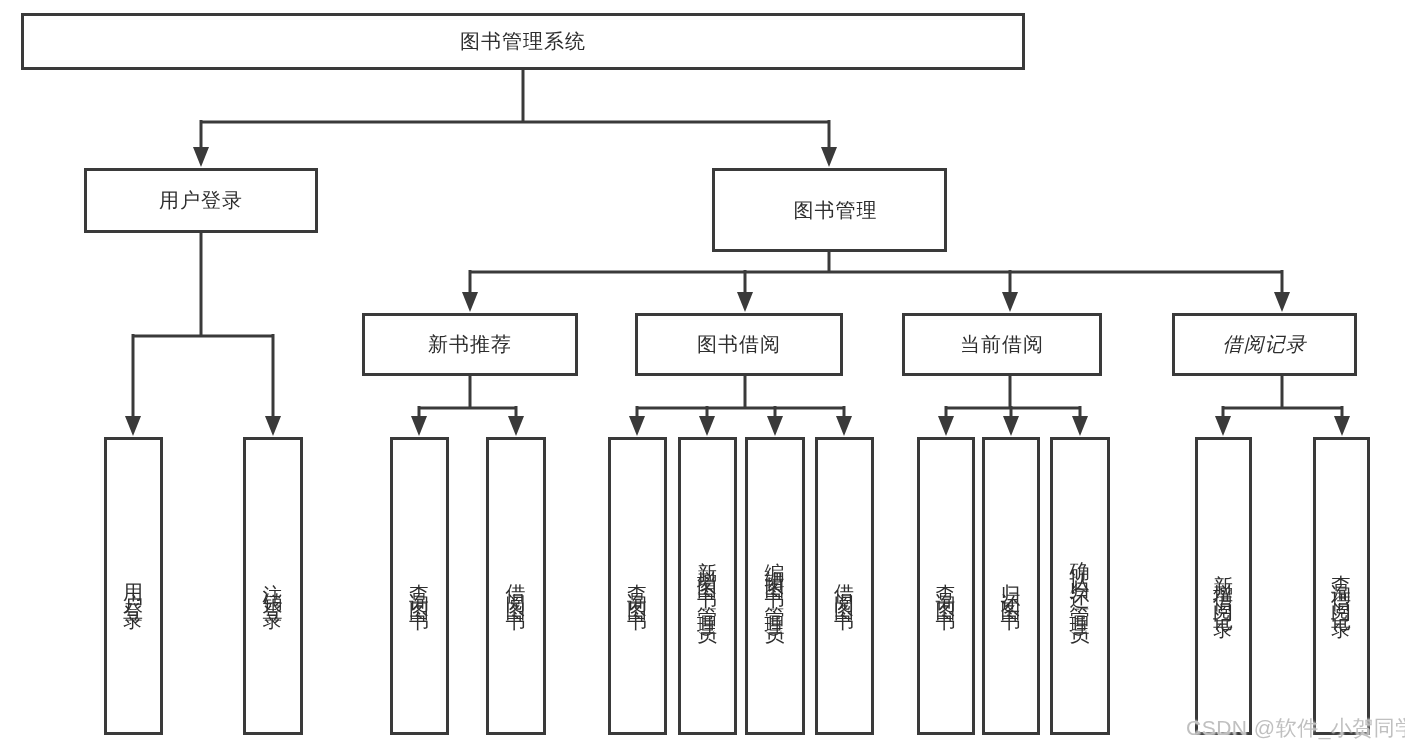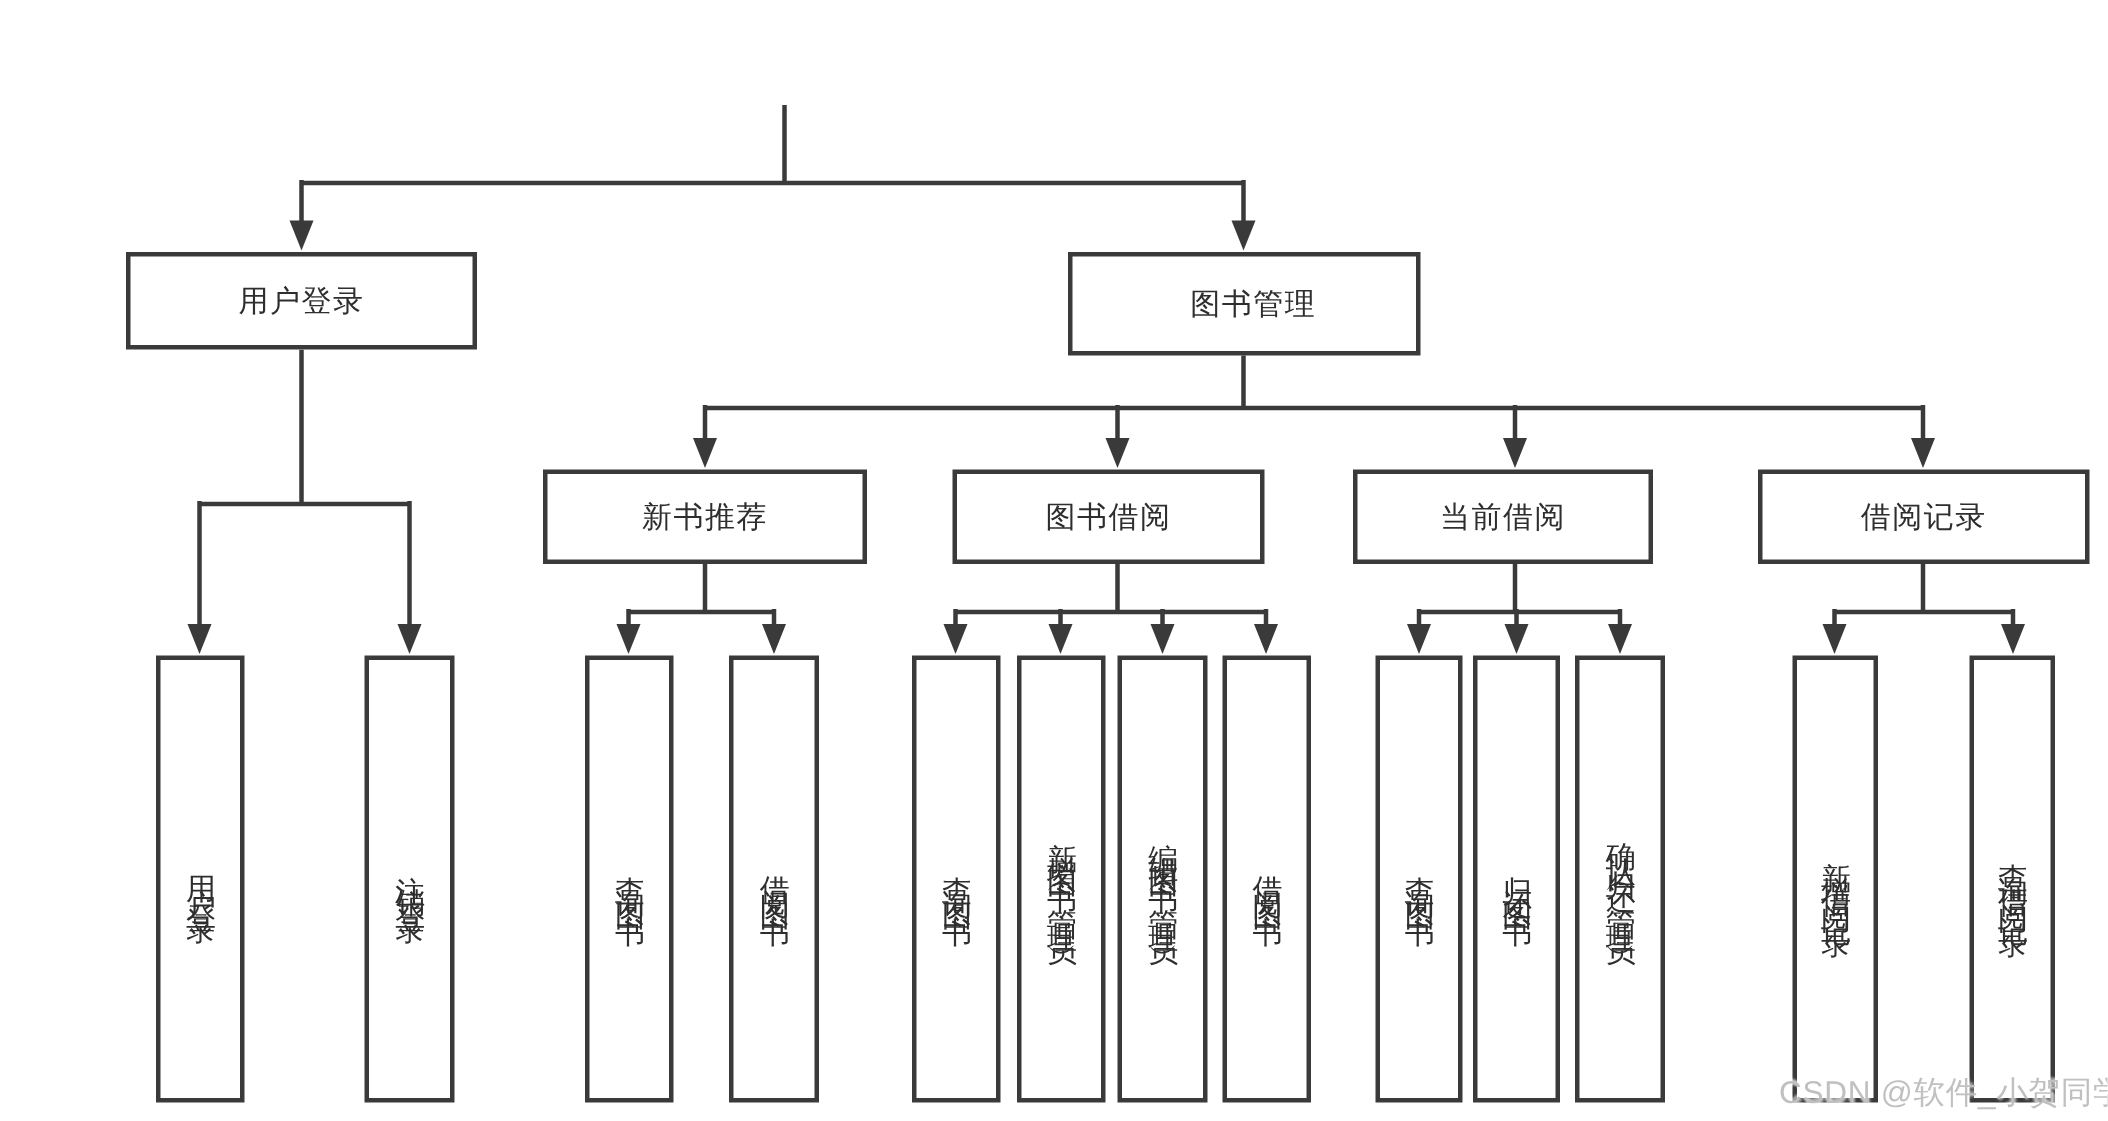--- a/index.html
+++ b/index.html
@@ -32,27 +32,27 @@
     writing-mode: vertical-rl;
     text-orientation: mixed;
     letter-spacing: 9px;
     line-height: 1;
     white-space: normal;
   }
   
   .n-root  { left: 21px;  top: 13px;  width: 1004px; height: 57px; }
   
   .n-ulog  { left: 84px;  top: 168px; width: 234px; height: 65px; }
-  .n-bmgmt { left: 712px; top: 168px; width: 235px; height: 69px; padding-left: 12px; }
+  .n-bmgmt { left: 712px; top: 168px; width: 235px; height: 84px; padding-left: 12px; }
   
   .n-l3    { top: 313px; height: 63px; justify-content: center; }
   .n-newb  { left: 362px;  width: 216px; }
   .n-bbor  { left: 635px;  width: 208px; }
   .n-cbor  { left: 902px;  width: 200px; }
-  .n-brec  { left: 1172px; width: 221px; }
+  .n-brec  { left: 1172px; width: 185px; font-style: italic; }
   
   .leaf    { top: 437px; height: 298px; }
   .lf-1a { left: 104px;  width: 59px; }
   .lf-1b { left: 243px;  width: 60px; }
   .lf-2a { left: 390px;  width: 59px; }
   .lf-2b { left: 486px;  width: 60px; }
   .lf-3a { left: 608px;  width: 59px; }
   .lf-3b { left: 678px;  width: 59px; }
   .lf-3c { left: 745px;  width: 60px; }
   .lf-3d { left: 815px;  width: 59px; }
@@ -136,20 +136,23 @@
       <polygon points="767,416 783,416 775,436"></polygon>
       <polygon points="836,416 852,416 844,436"></polygon>
       <polygon points="938,416 954,416 946,436"></polygon>
       <polygon points="1003,416 1019,416 1011,436"></polygon>
       <polygon points="1072,416 1088,416 1080,436"></polygon>
       <polygon points="1215,416 1231,416 1223,436"></polygon>
       <polygon points="1334,416 1350,416 1342,436"></polygon>
     </g>
   </svg>
 
+  <div class="box n-root">
+    <span class="label">图书管理系统</span>
+  </div>
 
   <div class="box n-ulog">
     <span class="label">用户登录</span>
   </div>
   <div class="box n-bmgmt">
     <span class="label">图书管理</span>
   </div>
 
   <div class="box n-l3 n-newb">
     <span class="label">新书推荐</span>

